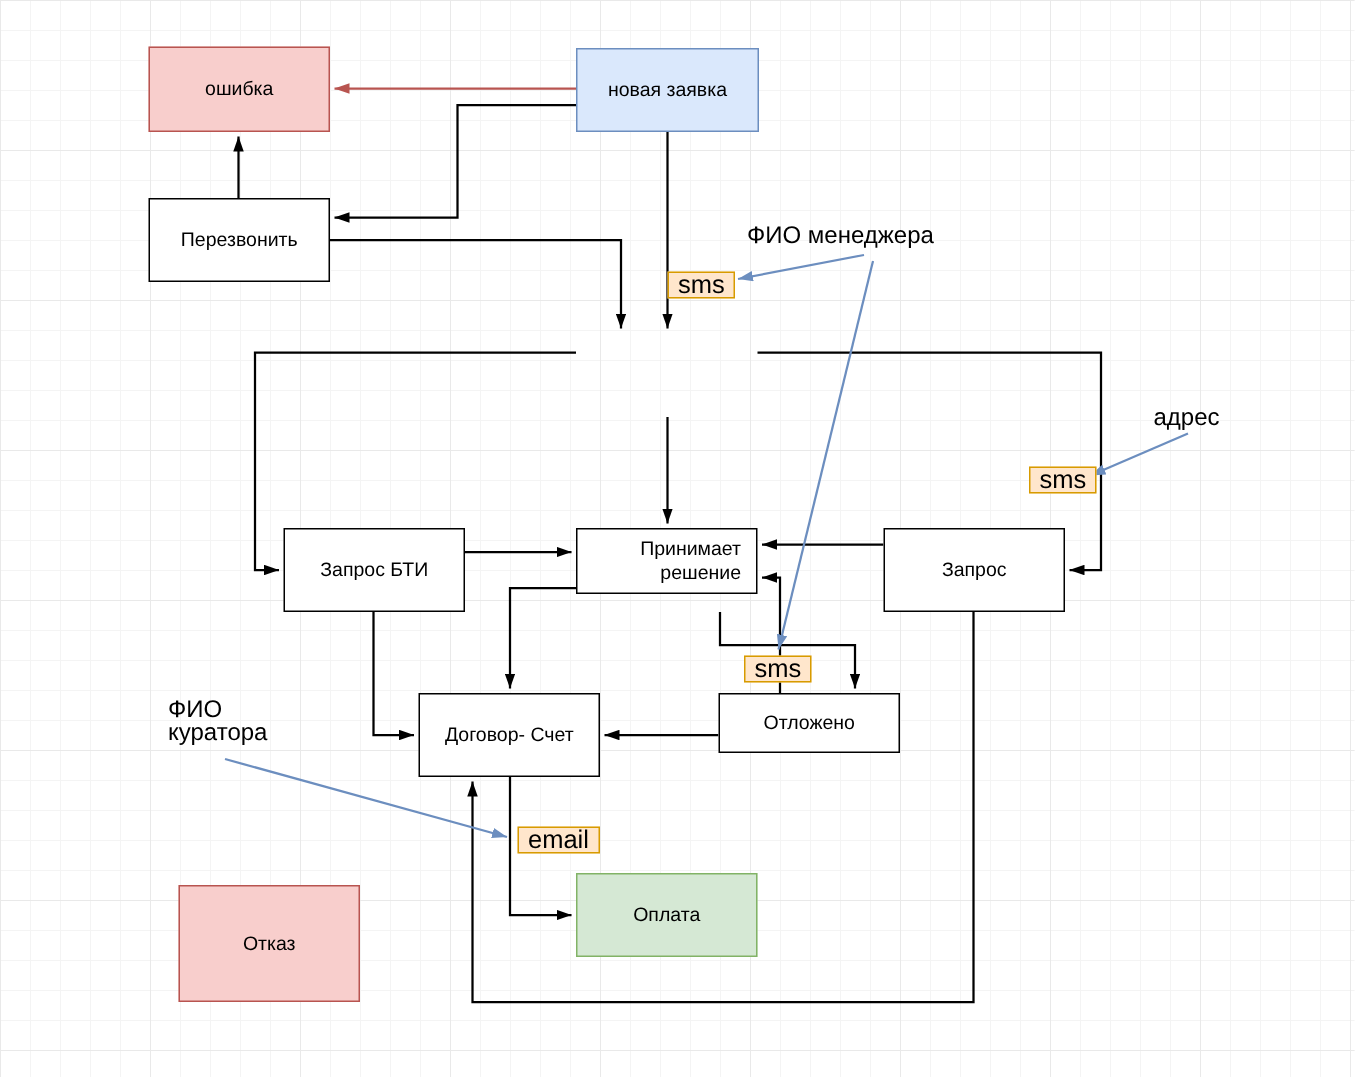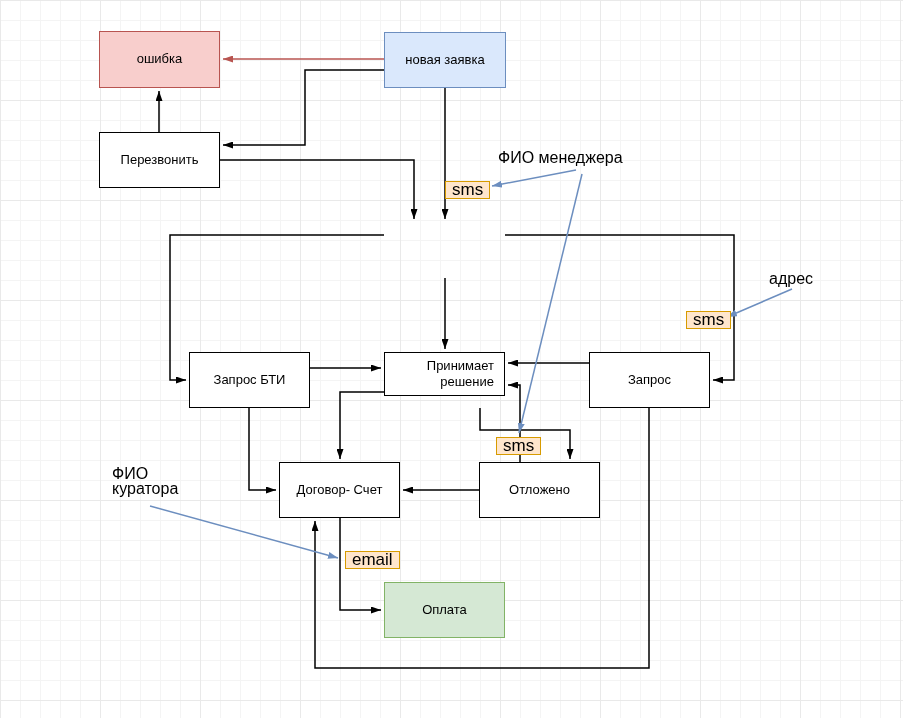--- a/index.html
+++ b/index.html
@@ -113,28 +113,31 @@
   </div>
 
   <div class="node" style="left:589px;top:352px;width:121px;height:56px">
     <span>Запрос</span>
   </div>
 
   <div class="node" style="left:279px;top:462px;width:121px;height:56px">
     <span>Договор- Счет</span>
   </div>
 
-  <div class="node" style="left:479px;top:462px;width:121px;height:56px">
+  <div class="node" style="left:479px;top:462px;width:121px;height:40px">
     <span>Отложено</span>
   </div>
 
   <div class="node green" style="left:384px;top:582px;width:121px;height:56px">
     <span>Оплата</span>
   </div>
 
+  <div class="node red" style="left:119px;top:590px;width:121px;height:78px">
+    <span>Отказ</span>
+  </div>
 
   <div class="badge" style="left:445px;top:181px">sms</div>
   <div class="badge" style="left:686px;top:311px">sms</div>
   <div class="badge" style="left:496px;top:437px">sms</div>
   <div class="badge" style="left:345px;top:551px">email</div>
 
   <div class="anno" style="left:498px;top:150px">ФИО менеджера</div>
   <div class="anno" style="left:769px;top:271px">адрес</div>
   <div class="anno center" style="left:112px;top:466px;width:68px">ФИО куратора</div>
 

